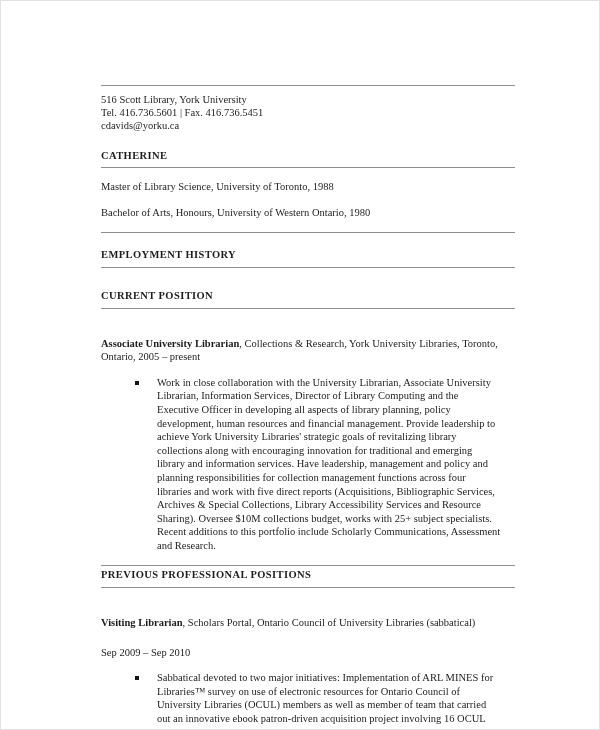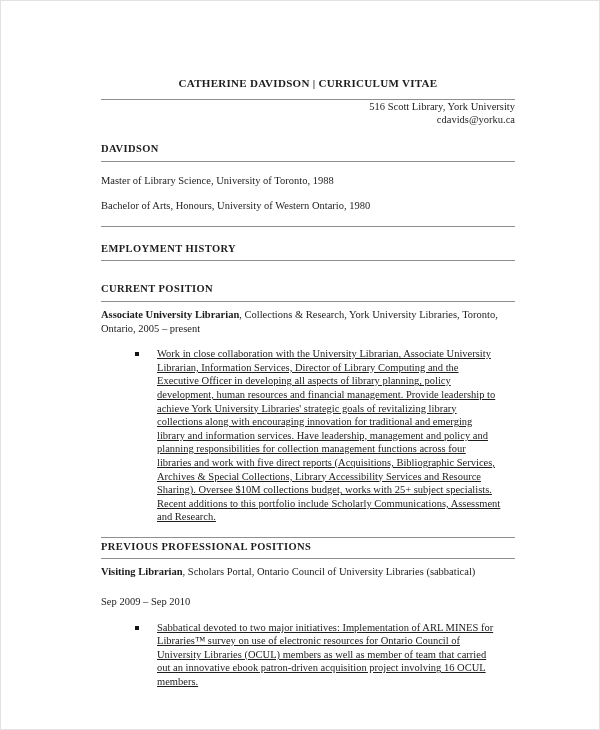--- a/index.html
+++ b/index.html
@@ -18,70 +18,69 @@
     color: #1d1d1d;
   }
   .title {
     font-size: 11px;
     font-weight: bold;
     text-align: center;
     letter-spacing: 0.3px;
   }
   .rule { border-top: 1px solid #8f8f8f; height: 0; }
   .title-rule { margin-top: 8px; }
-  .contact { text-align: right; }
+  .contact { text-align: left; margin-top: 7px; }
   .contact-line { line-height: 13.2px; }
   .section-heading {
     font-size: 10.5px;
     font-weight: bold;
     letter-spacing: 0.4px;
     padding-bottom: 5px;
     border-bottom: 1px solid #8f8f8f;
   }
   .mt-edu  { margin-top: 16px; }
   .entry   { margin-top: 12px; }
   .sep-1   { margin-top: 13px; }
   .mt-emp  { margin-top: 15px; }
   .mt-cur  { margin-top: 21px; }
-  .position { margin-top: 6px; padding-right: 6px; }
+  .position { margin-top: 28px; padding-right: 6px; }
   .dates    { margin-top: 16px; }
   .bullet {
     display: flex;
     margin-top: 12px;
     padding-left: 34px;
     padding-right: 14px;
-    text-decoration: underline;
   }
   .marker {
     flex: none;
     width: 4px;
     height: 4px;
     background: #141414;
     margin-top: 5px;
     margin-right: 18px;
   }
   .bullet-text { display: block; }
   .sep-2  { margin-top: 13px; }
   .mt-prev { margin-top: 2px; }
   strong { font-weight: bold; }
 </style>
 </head>
 <body>
 
 <div class="page">
 
-  <h1 class="title">CATHERINE DAVIDSON | CURRICULUM VITAE</h1>
   <div class="rule title-rule"></div>
 
   <div class="contact">
     <div class="contact-line">516 Scott Library, York University</div>
+    <div class="contact-line">Tel. 416.736.5601  |  Fax. 416.736.5451</div>
     <div class="contact-line">cdavids@yorku.ca</div>
   </div>
 
-  <h2 class="section-heading mt-edu">DAVIDSON</h2>
+  <h2 class="section-heading mt-edu">CATHERINE</h2>
   <p class="entry">Master of Library Science, University of Toronto, 1988</p>
   <p class="entry">Bachelor of Arts, Honours, University of Western Ontario, 1980</p>
 
   <div class="rule sep-1"></div>
 
   <h2 class="section-heading mt-emp">EMPLOYMENT HISTORY</h2>
 
   <h2 class="section-heading mt-cur">CURRENT POSITION</h2>
 
   <p class="position"><strong>Associate University Librarian</strong><span>, Collections &amp; Research, York University Libraries, Toronto, Ontario, 2005 – present</span></p>

